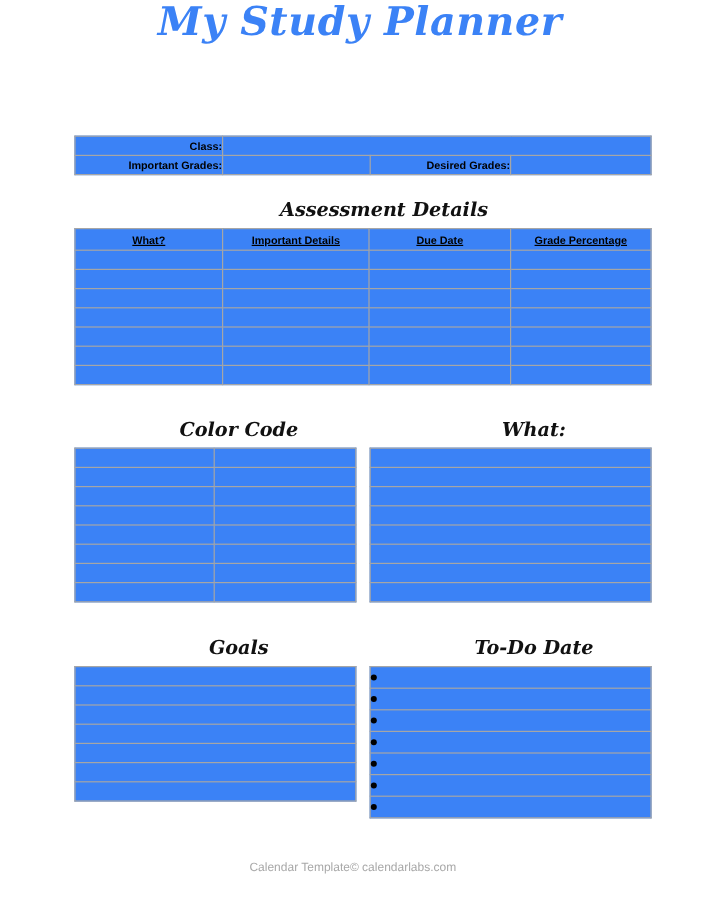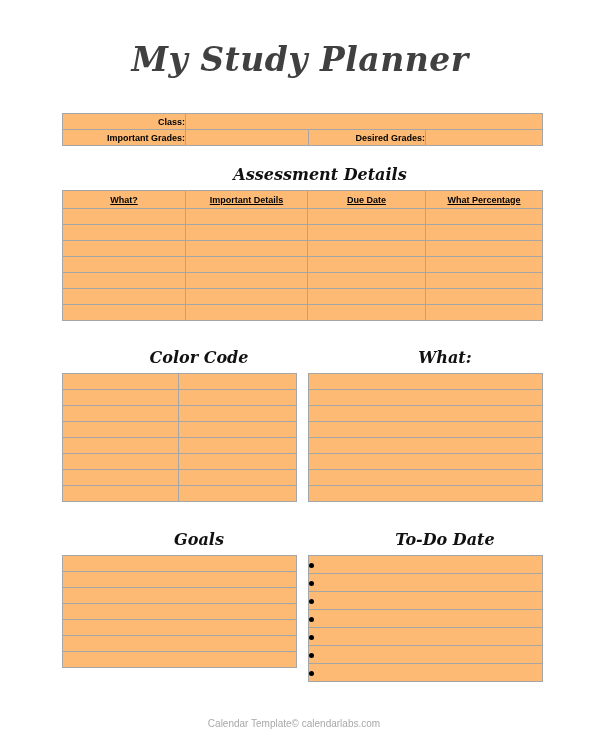--- a/index.html
+++ b/index.html
@@ -26,43 +26,42 @@
 
   
   .title {
     text-align: center;
     font-family: "DejaVu Serif", serif;
     font-style: italic;
     font-weight: bold;
     font-size: 33px;
     letter-spacing: 0.5px;
     margin: 0;
-    padding-top: 42px;
     line-height: 1.1;
-    color: #404040;
+    color: #3b82f6;
   }
 
   
   .section-heading {
     text-align: center;
     font-family: "DejaVu Serif", serif;
     font-style: italic;
     font-weight: bold;
     font-size: 16px;
     color: #111111;
     margin: 0;
     line-height: 1.1;
     padding-left: 40px;
   }
 
   
   table.grid {
     border-collapse: collapse;
     table-layout: fixed;
-    background: #fdba74;
+    background: #3b82f6;
   }
   table.grid td, table.grid th {
     border: 1px solid #a6a6a6;
     padding: 0;
     height: 15px;
     vertical-align: middle;
   }
   table.grid th {
     font-size: 9px;
     font-weight: bold;
@@ -226,21 +225,21 @@
         <col style="width:123px">
         <col style="width:122px">
         <col style="width:118px">
         <col style="width:117px">
       </colgroup>
       <thead>
         <tr>
           <th>What?</th>
           <th>Important Details</th>
           <th>Due Date</th>
-          <th>What Percentage</th>
+          <th>Grade Percentage</th>
         </tr>
       </thead>
       <tbody>
           <tr>
             <td class="blank-cell"></td>
             <td class="blank-cell"></td>
             <td class="blank-cell"></td>
             <td class="blank-cell"></td>
           </tr>
           <tr>

